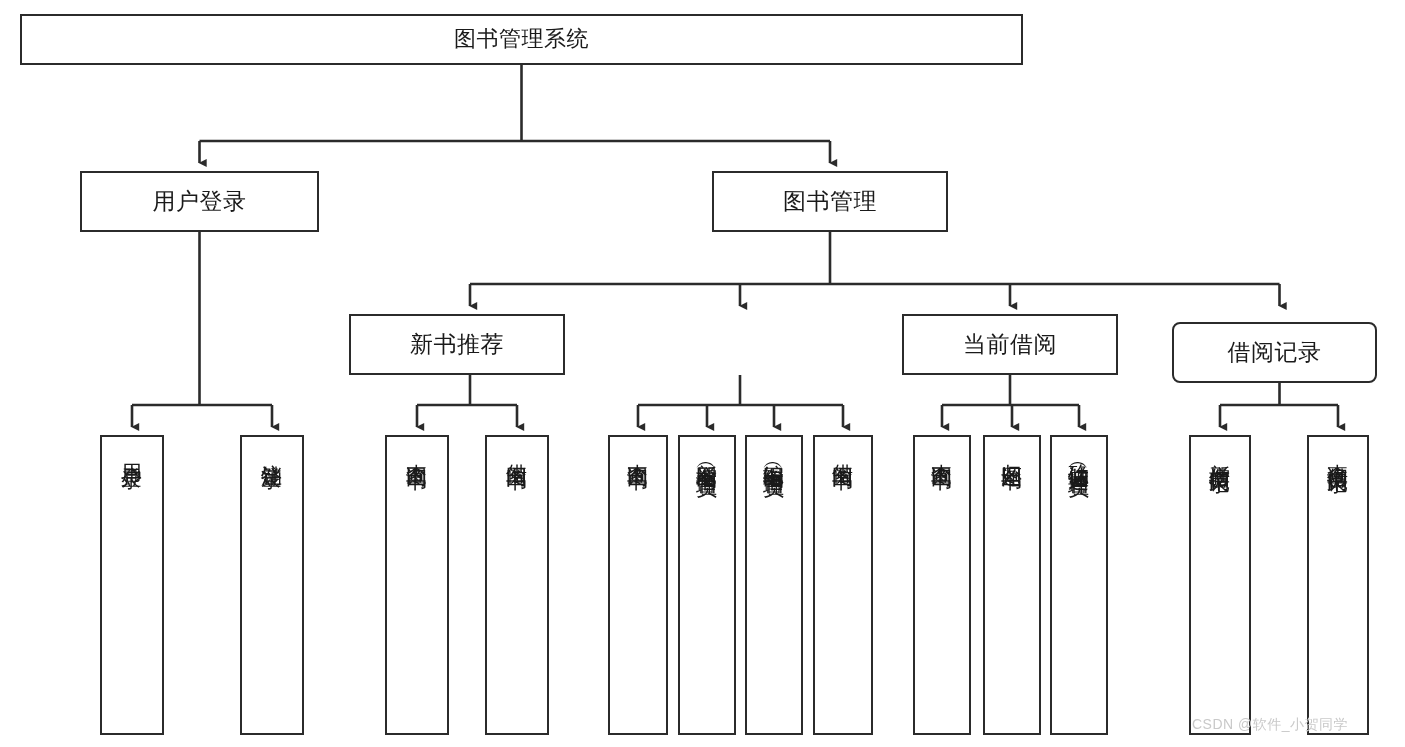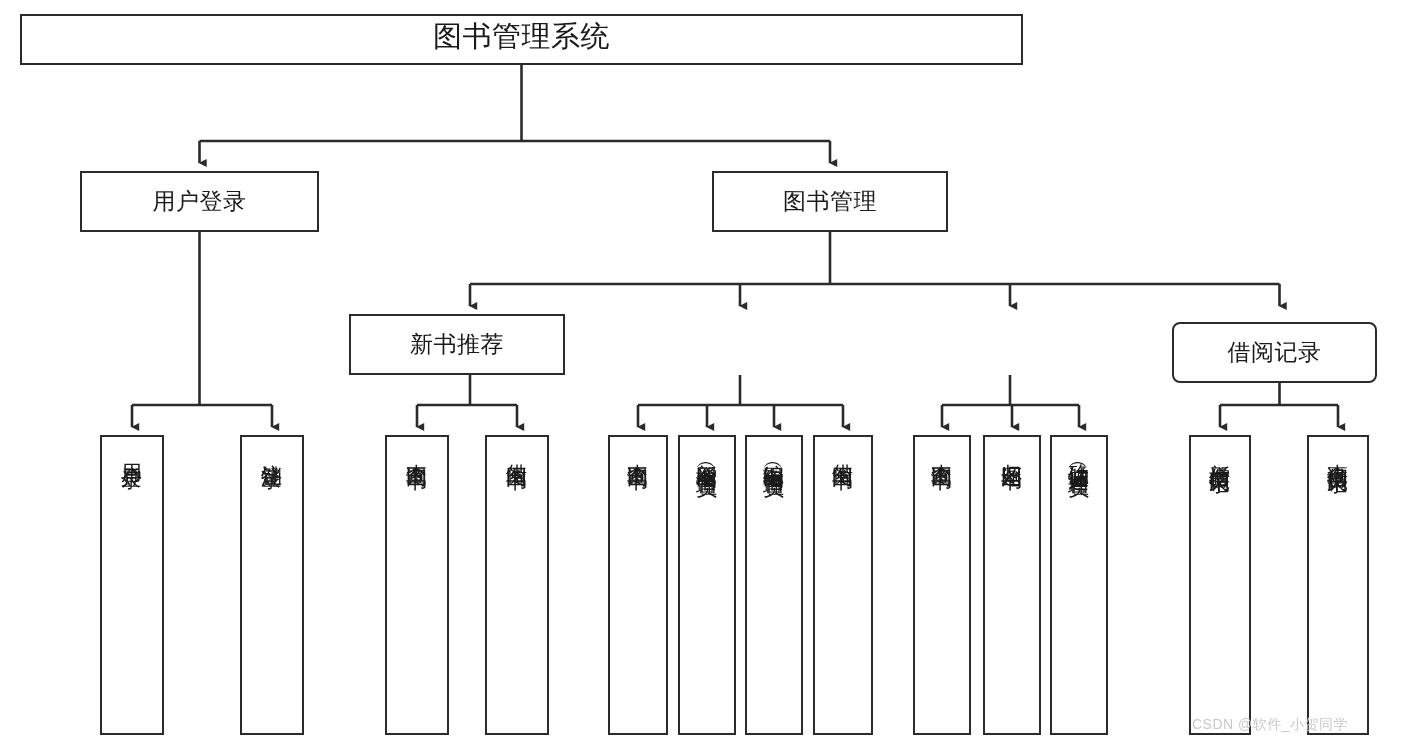--- a/index.html
+++ b/index.html
@@ -40,22 +40,21 @@
   .node-label {
     display: block;
     text-align: center;
     line-height: 1.12;
     letter-spacing: 0.5px;
   }
   .node.horiz .node-label {
     font-size: 23px;
   }
   .node.l0 .node-label {
-    font-size: 29px;
-    font-family: Liberation Mono, monospace;
+    font-size: 22px;
   }
   .node.vert {
     align-items: flex-start;
     justify-content: center;
     padding-top: 10px;
   }
   .node.vert .node-label {
     writing-mode: vertical-rl;
     text-orientation: upright;
     font-size: 21px;
@@ -128,20 +127,23 @@
   <div class="node l1 horiz" style="left: 80px; top: 171px; width: 239px; height: 61px;">
     <span class="node-label">用户登录</span>
   </div>
   <div class="node l1 horiz" style="left: 712px; top: 171px; width: 236px; height: 61px;">
     <span class="node-label">图书管理</span>
   </div>
 
   <div class="node l2 horiz" style="left: 349px; top: 314px; width: 216px; height: 61px;">
     <span class="node-label">新书推荐</span>
   </div>
+  <div class="node l2 horiz" style="left: 902px; top: 314px; width: 216px; height: 61px;">
+    <span class="node-label">当前借阅</span>
+  </div>
   <div class="node l2 horiz" style="left: 1172px; top: 322px; width: 205px; height: 61px; border-radius: 8px;">
     <span class="node-label">借阅记录</span>
   </div>
 
   <div class="node l3 vert" style="left: 100px; top: 435px; width: 64px; height: 300px;">
     <span class="node-label">用户登录</span>
   </div>
   <div class="node l3 vert" style="left: 240px; top: 435px; width: 64px; height: 300px;">
     <span class="node-label">注销登录</span>
   </div>

